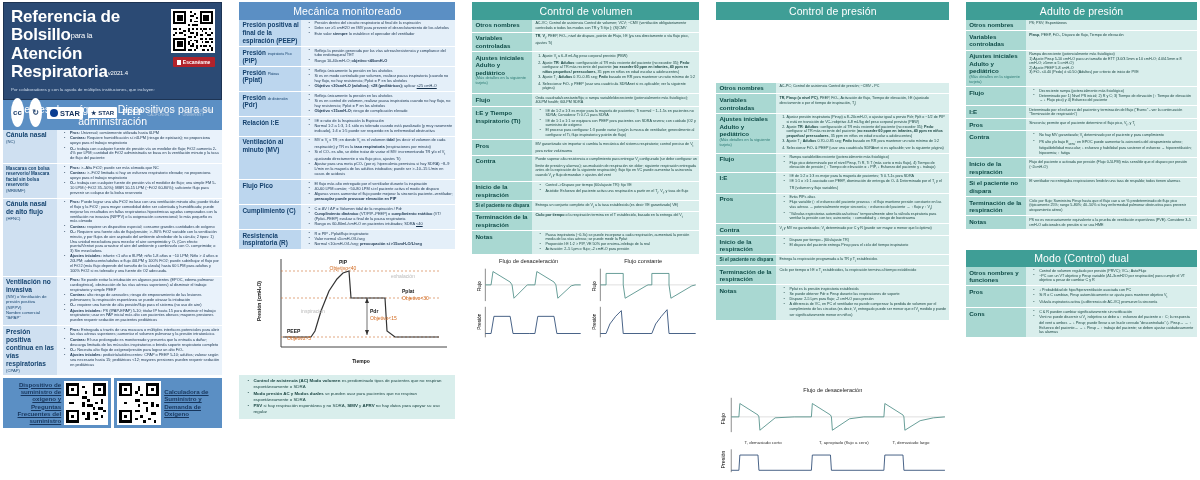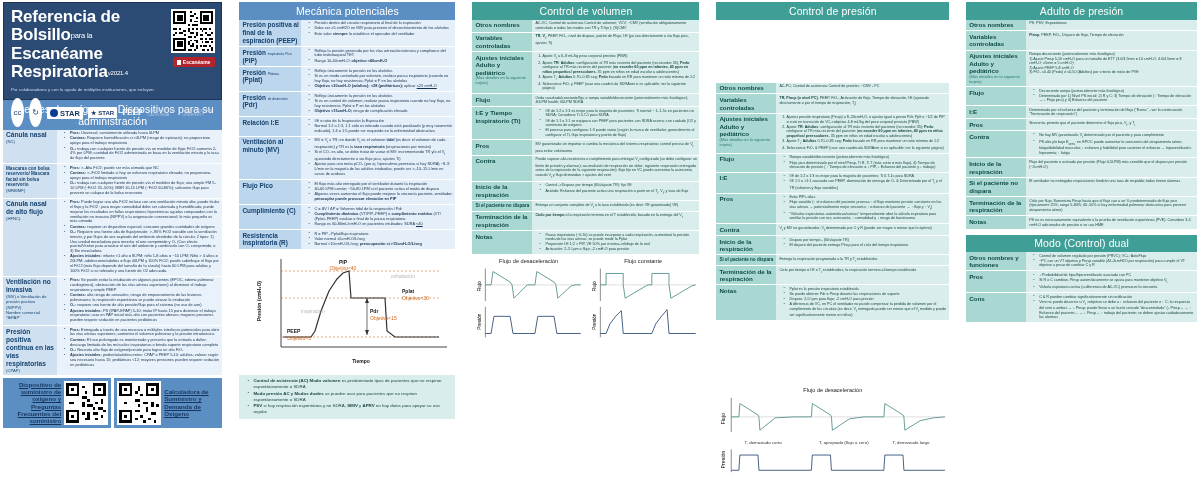--- a/index.html
+++ b/index.html
@@ -24,21 +24,21 @@
     background: #2b4a74; color: #ffffff;
     border: 1px solid #1d3454;
     padding: 5px 6px 4px 7px;
     position: relative; height: 98px;
   }
   .mast-title { font-size: 17px; font-weight: 700; line-height: 1.08; letter-spacing: -.2px; width: 168px; }
   .mast-title .t-small { font-size: 7.5px; font-weight: 400; vertical-align: 2px; }
   .mast-title .t-ver { font-size: 6px; font-weight: 400; vertical-align: 2px; }
   .mast-sub { font-size: 4.4px; margin-top: 6px; color: #cfdcec; line-height: 1.3; width: 180px; }
   .logo-row { display: flex; align-items: center; gap: 5px; margin-top: 5px; }
-  .logo-cc { width: 13px; height: 29px; border-radius: 50%; background: #fff; color: #2b4a74; font-size: 8px; font-weight: 400; display: flex; align-items: center; justify-content: center; }
+  .logo-cc { width: 13px; height: 29px; border-radius: 50%; background: #fff; color: #2b4a74; font-size: 8px; font-weight: 700; display: flex; align-items: center; justify-content: center; }
   .logo-usaid { background: #ffffff; color: #14315c; font-size: 7.5px; font-weight: 700; padding: 2px 3px 1px 3px; border-radius: 1px; display:flex; align-items:center; gap:2px;}
   .logo-usaid .dot { width:8px;height:8px;border-radius:50%;background:#0b3d91;display:inline-block;}
   .logo-star { background: #ffffff; color: #14315c; font-size: 6px; font-weight: 700; padding: 2px 3px; border-radius: 1px; display:flex;align-items:center;gap:2px;}
   .logo-ucsf { font-size: 8px; font-weight: 700; color: #fff; font-family: "Liberation Serif", serif; }
   .logo-misc { font-size: 3.6px; color: #b9cbe0; line-height: 1.15; max-width: 30px; }
   .qr {
     position: absolute; top: 6px; right: 6px;
     width: 44px; height: 44px; background: #ffffff; padding: 2px;
   }
   .qr-inner { width: 100%; height: 100%; }
@@ -105,33 +105,33 @@
   .chart-title { text-align: center; font-size: 5.6px; color: #222; margin-bottom: 1px; }
   .axis-lbl { font-size: 5px; fill: #111; }
   .callout { font-size: 5px; font-weight: 700; fill: #1a1a1a; }
   .callout-o { font-size: 5px; fill: #d2691e; }
   .ghost { font-size: 5px; fill: #b9b9b9; }
   .note-sm { font-size: 4.6px; fill: #333; }
 
   .howto { margin-top: 2px; }
   .howto-body { background: #d9eeec; color: #123e3b; font-size: 4.4px; padding: 3px 4px; line-height: 1.35; }
 
-  .dual-wrap { margin-top: 6px; }
+  .dual-wrap { margin-top: 21px; }
 </style>
 </head>
 <body>
 
 <div class="page">
 
   <div class="col col1">
 
     <div class="masthead">
       <div class="mast-title">
         <span>Referencia de Bolsillo</span><span class="t-small">para la</span><br>
-        <span>Escanéame Respiratoria</span><span class="t-ver">v2021.4</span>
+        <span>Atención Respiratoria</span><span class="t-ver">v2021.4</span>
       </div>
       <div class="mast-sub">Por colaboradores y con la ayuda de múltiples instituciones, que incluyen:</div>
       <div class="logo-row">
         <span class="logo-cc">cc</span>
         <span class="logo-cc">↻</span>
         <span class="logo-usaid">
             <span class="dot"></span>
             <span>STAR</span>
           </span>
         <span class="logo-star">★<span>STAR</span></span>
@@ -374,21 +374,21 @@
                 <rect x="13" y="14" width="1" height="1"></rect>
               <rect x="9" y="14" width="1" height="1"></rect>
             </g>
           </svg>
         </div>
       </div>
     </div>
   </div>
 
   <div class="col col2">
-    <div class="sec-head blue">Mecánica potenciales</div>
+    <div class="sec-head blue">Mecánica monitoreado</div>
     <table class="grid tbl-mech">
       <colgroup>
           <col style="width:62px">
           <col>
         </colgroup>
       <tbody>
         <tr>
           <td class="lab">Presión positiva al final de la espiración (PEEP)</td>
           <td class="val">
             <ul class="bl">

